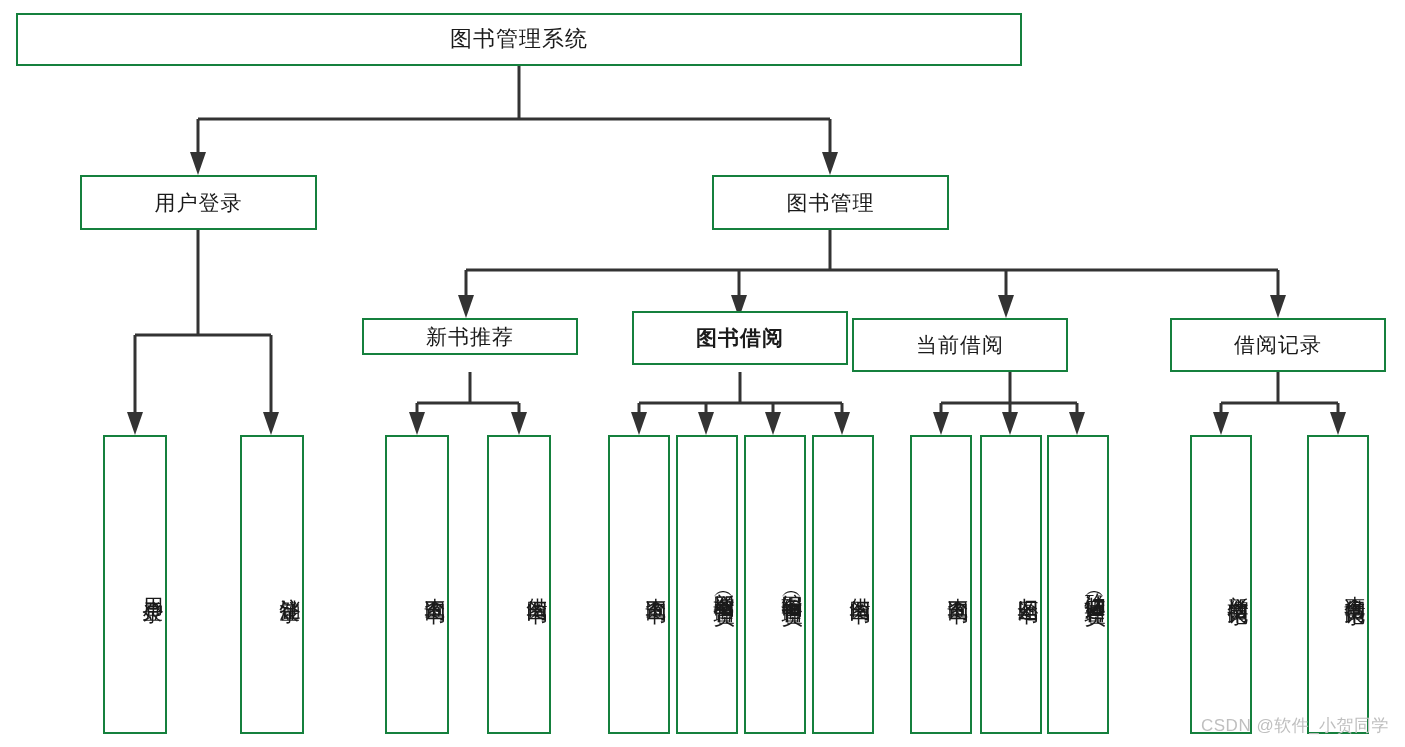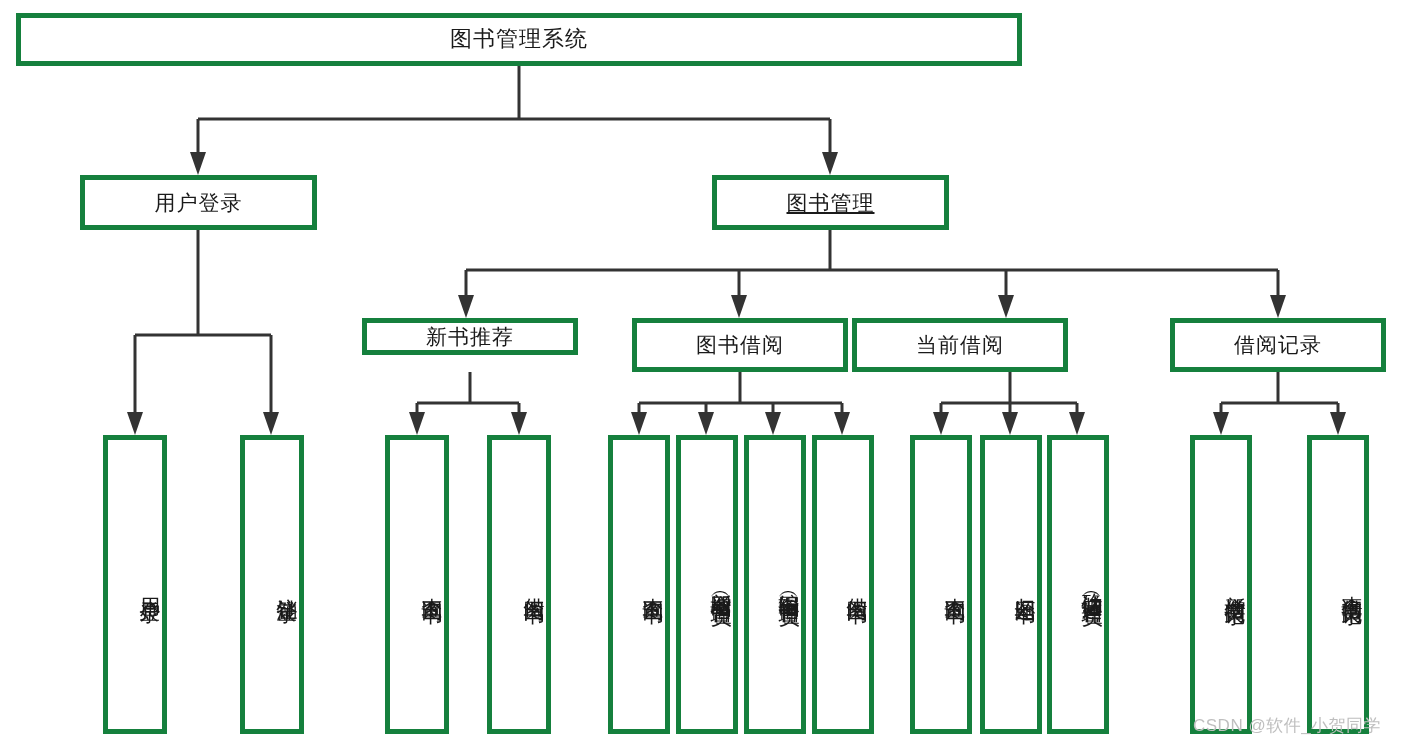--- a/index.html
+++ b/index.html
@@ -13,21 +13,21 @@
   #canvas {
     position: relative;
     width: 1405px;
     height: 747px;
     background: #ffffff;
     overflow: hidden;
   }
   .node {
     position: absolute;
     box-sizing: border-box;
-    border: 5px solid #15803d;
+    border: 2px solid #15803d;
     background: #ffffff;
     display: flex;
     align-items: center;
     justify-content: center;
     color: #1a1a1a;
   }
   .node.horiz {
     font-size: 21px;
     letter-spacing: 1px;
     line-height: 1.2;
@@ -49,20 +49,21 @@
   }
   #title-node {
     font-size: 22px;
   }
   #watermark {
     position: absolute;
     color: #bfbfbf;
     font-size: 17px;
     white-space: nowrap;
     letter-spacing: 0.5px;
+    padding-left: 8px;
   }
   .svg-layer {
     position: absolute;
     left: 0;
     top: 0;
     width: 1405px;
     height: 747px;
     pointer-events: none;
   }
 </style>
@@ -145,29 +146,29 @@
   </svg>
 
   <div class="node horiz" id="title-node" style="left:16px; top:13px; width:1006px; height:53px;">
     <span>图书管理系统</span>
   </div>
 
   <div class="node horiz" style="left:80px; top:175px; width:237px; height:55px;">
     <span>用户登录</span>
   </div>
 
-  <div class="node horiz" style="left:712px; top:175px; width:237px; height:55px;text-decoration:underline;">
+  <div class="node horiz" style="left:712px; top:175px; width:237px; height:55px;">
     <span>图书管理</span>
   </div>
 
   <div class="node horiz" style="left:362px; top:318px; width:216px; height:37px;">
     <span>新书推荐</span>
   </div>
 
-  <div class="node horiz" style="left:632px; top:318px; width:216px; height:54px;">
+  <div class="node horiz" style="left:632px; top:311px; width:216px; height:54px;font-weight:bold;">
     <span>图书借阅</span>
   </div>
 
   <div class="node horiz" style="left:852px; top:318px; width:216px; height:54px;">
     <span>当前借阅</span>
   </div>
 
   <div class="node horiz" style="left:1170px; top:318px; width:216px; height:54px;align-items:center;">
     <span>借阅记录</span>
   </div>

